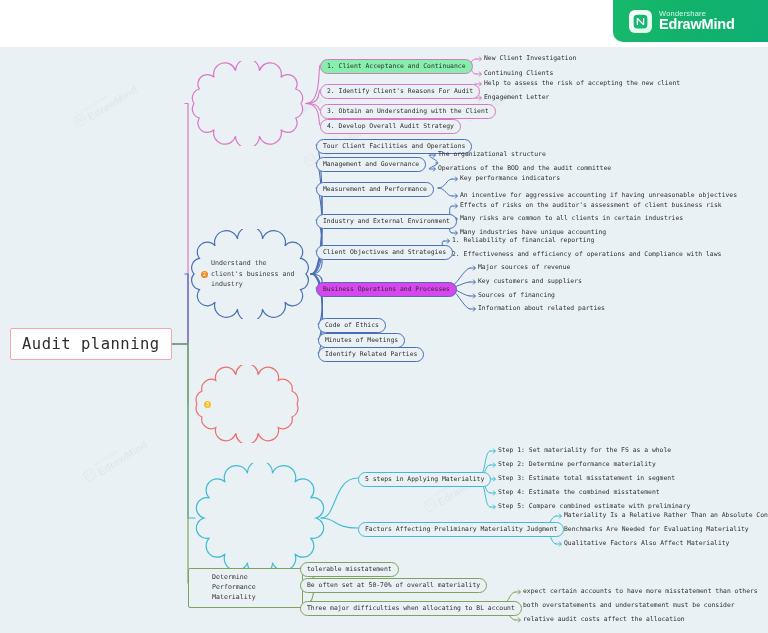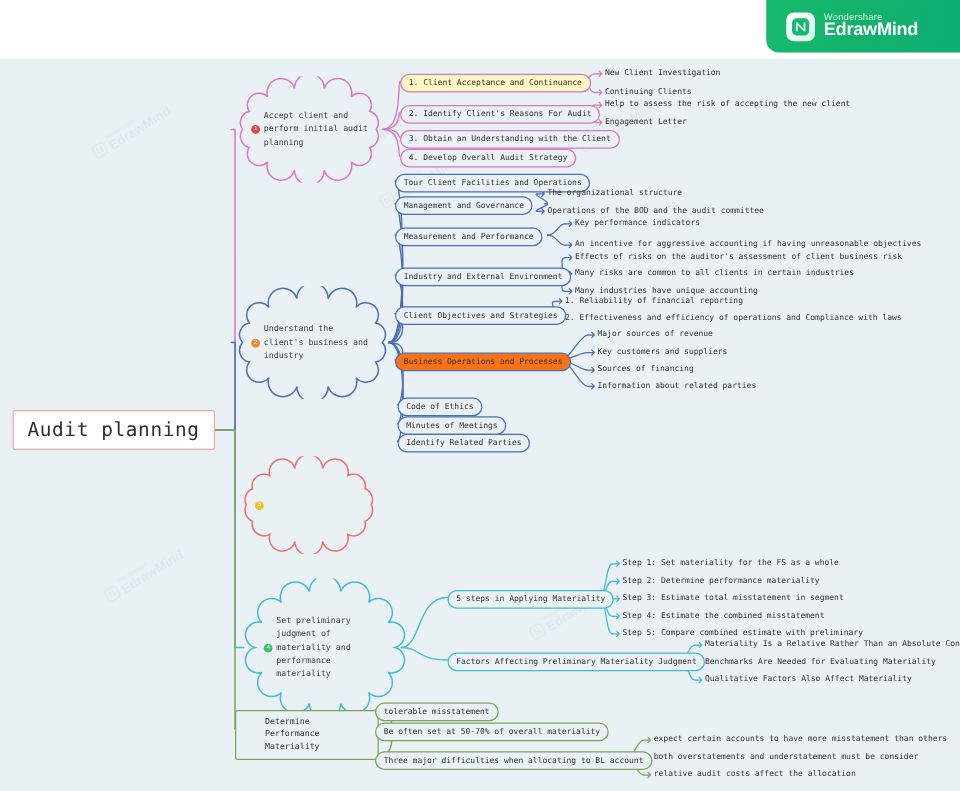--- a/index.html
+++ b/index.html
@@ -237,23 +237,20 @@
         <path d="M515 573 l5 0 M518.4 570.9 L520.4 573 L518.4 575.1" fill="none" stroke="#7fa35c" stroke-width="1" stroke-linecap="round" stroke-linejoin="round"></path>
       </svg>
     <div id="node-layer">
         <div class="node root" style="left: 10px; top: 281px;"><span>Audit planning</span></div>
         <div class="cloudwrap" style="left: 185px; top: 14px; width: 125px; height: 85px;">
           <svg width="125" height="85">
             <g>
               <path d="M116.0 42.5 A9.5 9.5 0 0 1 110.7 57.0 A9.5 9.5 0 0 1 95.9 68.7 A9.5 9.5 0 0 1 74.4 75.2 A9.5 9.5 0 0 1 50.6 75.2 A9.5 9.5 0 0 1 29.1 68.7 A9.5 9.5 0 0 1 14.3 57.0 A9.5 9.5 0 0 1 9.0 42.5 A9.5 9.5 0 0 1 14.3 28.0 A9.5 9.5 0 0 1 29.1 16.3 A9.5 9.5 0 0 1 50.6 9.8 A9.5 9.5 0 0 1 74.4 9.8 A9.5 9.5 0 0 1 95.9 16.3 A9.5 9.5 0 0 1 110.7 28.0 A9.5 9.5 0 0 1 116.0 42.5 Z" fill="#eaf1f4" stroke="#d977c4" stroke-width="1.2"></path>
             </g>
           </svg>
-          <div class="cloudlabel" style="left: 16px; top: 0px; height: 85px; width: 99px;"><div class="pri" style="background: rgb(232, 67, 60);">1</div><div>Accept client and
-perform initial audit
-planning</div></div>
         </div>
         <div class="cloudwrap" style="left: 185px; top: 182px; width: 130px; height: 90px;">
           <svg width="130" height="90">
             <g>
               <path d="M121.0 45.0 A9.5 9.5 0 0 1 115.5 60.6 A9.5 9.5 0 0 1 99.9 73.1 A9.5 9.5 0 0 1 77.5 80.1 A9.5 9.5 0 0 1 52.5 80.1 A9.5 9.5 0 0 1 30.1 73.1 A9.5 9.5 0 0 1 14.5 60.6 A9.5 9.5 0 0 1 9.0 45.0 A9.5 9.5 0 0 1 14.5 29.4 A9.5 9.5 0 0 1 30.1 16.9 A9.5 9.5 0 0 1 52.5 9.9 A9.5 9.5 0 0 1 77.5 9.9 A9.5 9.5 0 0 1 99.9 16.9 A9.5 9.5 0 0 1 115.5 29.4 A9.5 9.5 0 0 1 121.0 45.0 Z" fill="#eaf1f4" stroke="#4a6fb5" stroke-width="1.2"></path>
             </g>
           </svg>
           <div class="cloudlabel" style="left: 16px; top: 0px; height: 90px; width: 104px;"><div class="pri" style="background: rgb(240, 138, 36);">2</div><div>Understand the
 client's business and
 industry</div></div>
@@ -265,29 +262,24 @@
             </g>
           </svg>
           <div class="cloudlabel" style="left: 16px; top: 0px; height: 78px; width: 92px;"><div class="pri" style="background: rgb(244, 192, 37);">3</div></div>
         </div>
         <div class="cloudwrap" style="left: 195px; top: 416px; width: 130px; height: 110px;">
           <svg width="130" height="110">
             <g>
               <path d="M121.0 55.0 A9.5 9.5 0 0 1 115.5 75.0 A9.5 9.5 0 0 1 99.9 91.0 A9.5 9.5 0 0 1 77.5 99.8 A9.5 9.5 0 0 1 52.5 99.8 A9.5 9.5 0 0 1 30.1 91.0 A9.5 9.5 0 0 1 14.5 75.0 A9.5 9.5 0 0 1 9.0 55.0 A9.5 9.5 0 0 1 14.5 35.0 A9.5 9.5 0 0 1 30.1 19.0 A9.5 9.5 0 0 1 52.5 10.2 A9.5 9.5 0 0 1 77.5 10.2 A9.5 9.5 0 0 1 99.9 19.0 A9.5 9.5 0 0 1 115.5 35.0 A9.5 9.5 0 0 1 121.0 55.0 Z" fill="#eaf1f4" stroke="#3fbcd4" stroke-width="1.2"></path>
             </g>
           </svg>
-          <div class="cloudlabel" style="left: 16px; top: 0px; height: 110px; width: 104px;"><div class="pri" style="background: rgb(62, 193, 108);">4</div><div>Set preliminary
-judgment of
-materiality and
-performance
-materiality</div></div>
         </div>
         <div class="node rect" style="left: 188px; top: 521px; width: 115px; border-color: rgb(127, 163, 92); background: rgb(234, 241, 244);"><span>Determine Performance
 Materiality</span></div>
-        <div class="node pill" style="left: 320px; top: 12px; border-color: rgb(217, 119, 196); background: #fef9c3; text-align: right;"><span>1. Client Acceptance and Continuance</span></div>
+        <div class="node pill" style="left: 320px; top: 12px; border-color: rgb(217, 119, 196); background: #86efac; text-align: right;"><span>1. Client Acceptance and Continuance</span></div>
         <div class="node leaf" style="left: 484px; top: 8px;"><span>New Client Investigation</span></div>
         <div class="node leaf" style="left: 484px; top: 23px;"><span>Continuing Clients</span></div>
         <div class="node pill" style="left: 320px; top: 37px; border-color: rgb(217, 119, 196); background: rgb(234, 241, 244);"><span>2. Identify Client's Reasons For Audit</span></div>
         <div class="node leaf" style="left: 484px; top: 33px;"><span>Help to assess the risk of accepting the new client</span></div>
         <div class="node leaf" style="left: 484px; top: 47px;"><span>Engagement Letter</span></div>
         <div class="node pill" style="left: 320px; top: 57px; border-color: rgb(217, 119, 196); background: rgb(234, 241, 244);"><span>3. Obtain an Understanding with the Client</span></div>
         <div class="node pill" style="left: 320px; top: 72px; border-color: rgb(217, 119, 196); background: rgb(234, 241, 244);"><span>4. Develop Overall Audit Strategy</span></div>
         <div class="node pill" style="left: 316px; top: 92px; border-color: rgb(74, 111, 181); background: rgb(234, 241, 244);"><span>Tour Client Facilities and Operations</span></div>
         <div class="node pill" style="left: 316px; top: 110px; border-color: rgb(74, 111, 181); background: rgb(234, 241, 244);"><span>Management and Governance</span></div>
         <div class="node leaf" style="left: 438px; top: 104px;"><span>The organizational structure</span></div>
@@ -295,21 +287,21 @@
         <div class="node pill" style="left: 316px; top: 135px; border-color: rgb(74, 111, 181); background: rgb(234, 241, 244);"><span>Measurement and Performance</span></div>
         <div class="node leaf" style="left: 460px; top: 128px;"><span>Key performance indicators</span></div>
         <div class="node leaf" style="left: 460px; top: 145px;"><span>An incentive for aggressive accounting if having unreasonable objectives</span></div>
         <div class="node pill" style="left: 316px; top: 167px; border-color: rgb(74, 111, 181); background: rgb(234, 241, 244);"><span>Industry and External Environment</span></div>
         <div class="node leaf" style="left: 460px; top: 155px;"><span>Effects of risks on the auditor's assessment of client business risk</span></div>
         <div class="node leaf" style="left: 460px; top: 168px;"><span>Many risks are common to all clients in certain industries</span></div>
         <div class="node leaf" style="left: 460px; top: 182px;"><span>Many industries have unique accounting</span></div>
         <div class="node pill" style="left: 316px; top: 198px; border-color: rgb(74, 111, 181); background: rgb(234, 241, 244);"><span>Client Objectives and Strategies</span></div>
         <div class="node leaf" style="left: 452px; top: 190px;"><span>1. Reliability of financial reporting</span></div>
         <div class="node leaf" style="left: 452px; top: 204px;"><span>2. Effectiveness and efficiency of operations and Compliance with laws</span></div>
-        <div class="node pill" style="left: 316px; top: 235px; border-color: rgb(74, 111, 181); background: #f97316;"><span>Business Operations and Processes</span></div>
+        <div class="node pill" style="left: 316px; top: 235px; border-color: rgb(74, 111, 181); background: #d946ef;"><span>Business Operations and Processes</span></div>
         <div class="node leaf" style="left: 478px; top: 217px;"><span>Major sources of revenue</span></div>
         <div class="node leaf" style="left: 478px; top: 231px;"><span>Key customers and suppliers</span></div>
         <div class="node leaf" style="left: 478px; top: 245px;"><span>Sources of financing</span></div>
         <div class="node leaf" style="left: 478px; top: 258px;"><span>Information about related parties</span></div>
         <div class="node pill" style="left: 318px; top: 271px; border-color: rgb(74, 111, 181); background: rgb(234, 241, 244);"><span>Code of Ethics</span></div>
         <div class="node pill" style="left: 318px; top: 286px; border-color: rgb(74, 111, 181); background: rgb(234, 241, 244);"><span>Minutes of Meetings</span></div>
         <div class="node pill" style="left: 318px; top: 300px; border-color: rgb(74, 111, 181); background: rgb(234, 241, 244);"><span>Identify Related Parties</span></div>
         <div class="node pill" style="left: 358px; top: 425px; border-color: rgb(63, 188, 212); background: rgb(234, 241, 244);"><span>5 steps in Applying Materiality</span></div>
         <div class="node leaf" style="left: 498px; top: 400px;"><span>Step 1: Set materiality for the FS as a whole</span></div>
         <div class="node leaf" style="left: 498px; top: 414px;"><span>Step 2: Determine performance materiality</span></div>

